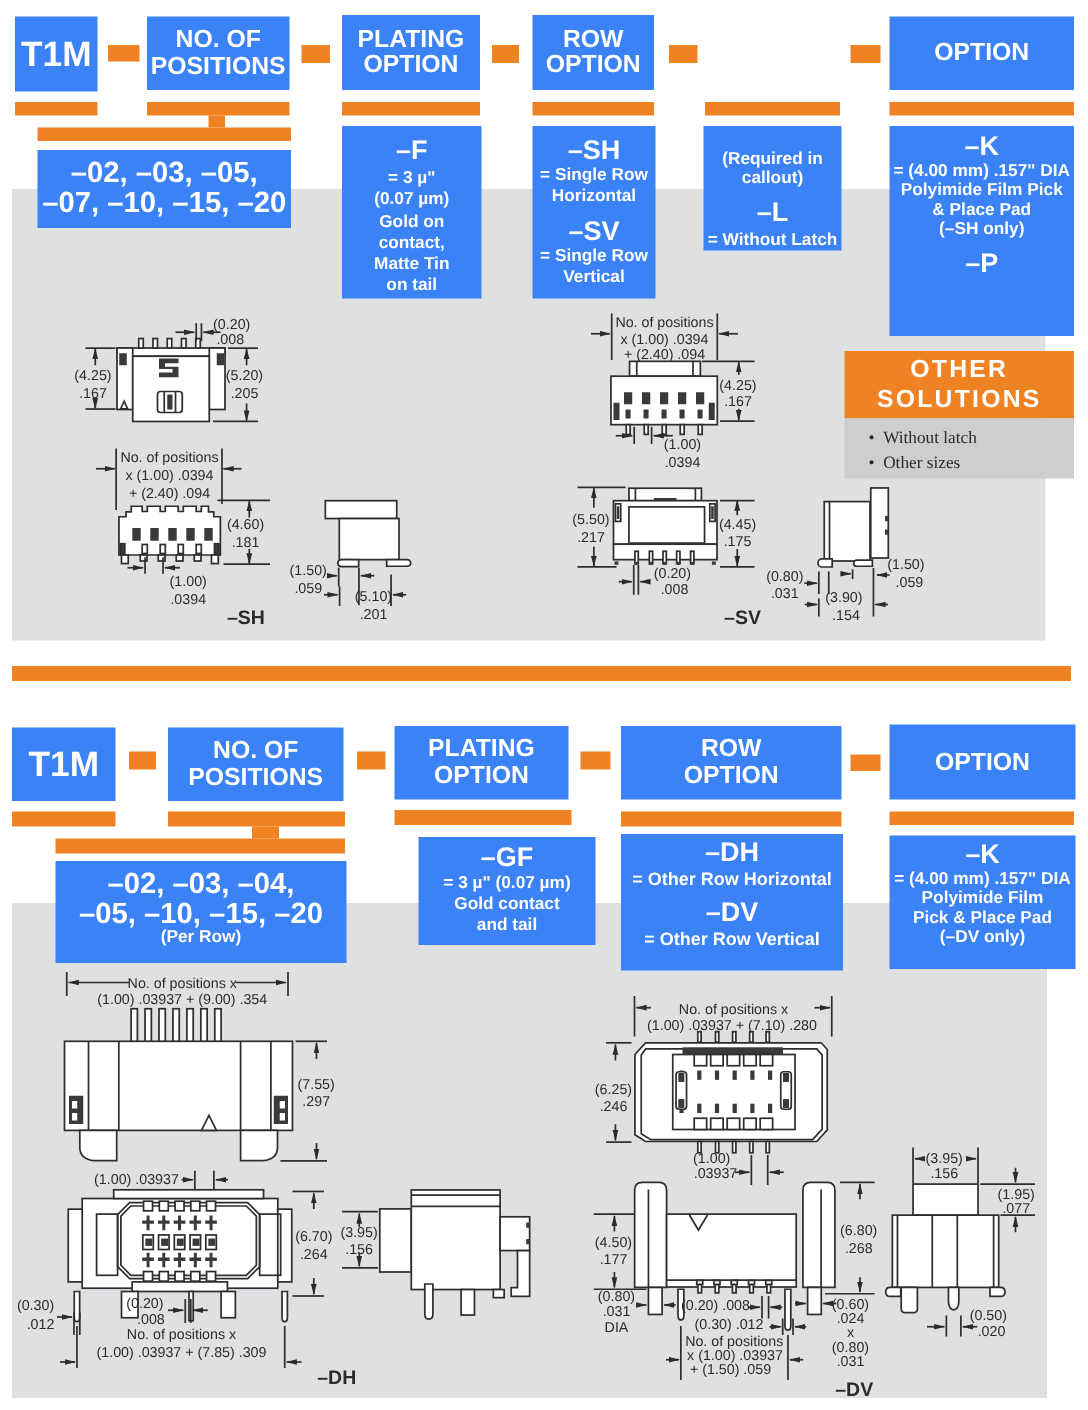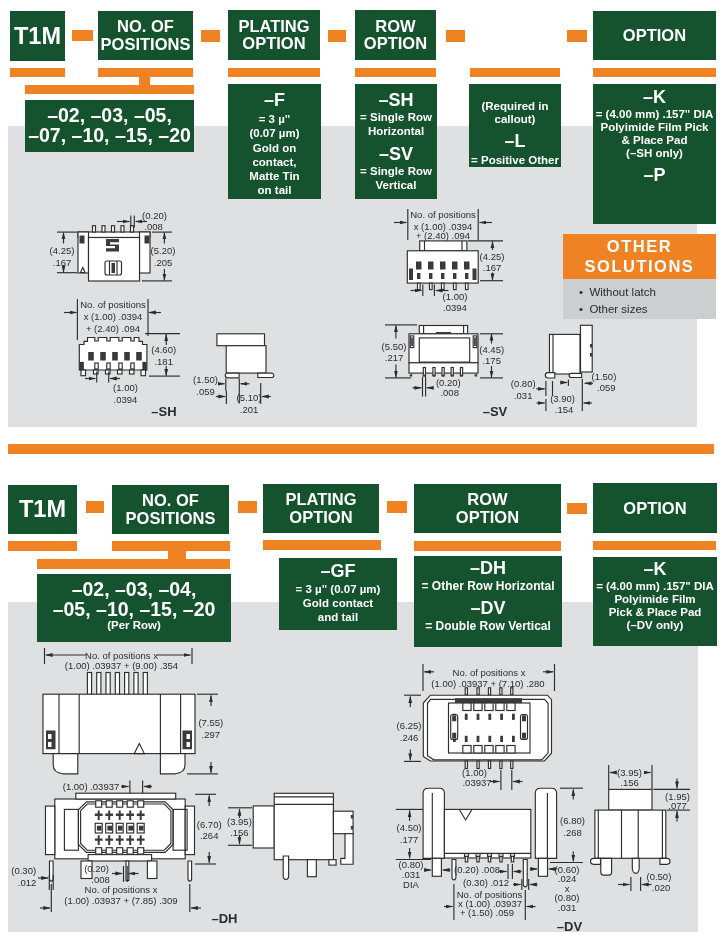--- a/index.html
+++ b/index.html
@@ -1,17 +1,17 @@
 <!DOCTYPE html>
 <html><head>
 <meta charset="utf-8">
 <style>
 html,body{margin:0;padding:0;}
 .page{position:relative;width:725px;height:940px;background:#ffffff;font-family:"Liberation Sans",sans-serif;overflow:hidden;}
-.db{position:absolute;background:#14532d;color:#fff;font-weight:bold;text-align:center;}
+.db{position:absolute;background:#3b82f6;color:#fff;font-weight:bold;text-align:center;}
 .ob{position:absolute;background:#ef8222;}
 .panel{position:absolute;background:#dfe0e2;}
 .flex{display:flex;align-items:center;justify-content:center;}
 </style>
 </head>
 <body>
 <div class="page">
 
 <div class="panel" style="left:8px;top:126px;width:689px;height:301px;"></div>
 
@@ -64,32 +64,32 @@
 <div class="db" style="left:355px;top:84px;width:82px;height:115px;">
 <div style="font-size:18px;margin-top:6px;">–SH</div>
 <div style="font-size:11.5px;line-height:13.5px;">= Single Row<br>Horizontal</div>
 <div style="font-size:18px;margin-top:6px;">–SV</div>
 <div style="font-size:11.5px;line-height:13.5px;">= Single Row<br>Vertical</div>
 </div>
 
 <div class="db" style="left:469px;top:84px;width:92px;height:83px;">
 <div style="font-size:11.5px;line-height:13px;margin-top:16px;">(Required in<br>callout)</div>
 <div style="font-size:18px;margin-top:5px;">–L</div>
-<div style="font-size:11.5px;margin-top:2px;">= Positive Other</div>
+<div style="font-size:11.5px;margin-top:2px;">= Without Latch</div>
 </div>
 
 <div class="db" style="left:593px;top:84px;width:123px;height:140px;">
 <div style="font-size:18px;margin-top:3px;">–K</div>
 <div style="font-size:11.5px;line-height:13px;">= (4.00 mm) .157" DIA<br>Polyimide Film Pick<br>&amp; Place Pad<br>(–SH only)</div>
 <div style="font-size:18px;margin-top:5px;">–P</div>
 </div>
 
 <div class="ob flex" style="left:563px;top:234px;width:153px;height:45px;color:#fff;font-weight:bold;font-size:16.5px;line-height:19.5px;letter-spacing:1.5px;text-align:center;">OTHER<br>SOLUTIONS</div>
 
-<div style="position:absolute;left:563px;top:279px;width:153px;height:40px;background:#cdced0;color:#2a2a2c;font-size:11.5px;">
+<div style="position:absolute;left:563px;top:279px;width:153px;height:40px;background:#cdced0;color:#2a2a2c;font-size:11.5px;font-family:Liberation Serif, serif;">
 <div style="margin:7px 0 0 16px;">•&nbsp;&nbsp;Without latch</div>
 <div style="margin:5px 0 0 16px;">•&nbsp;&nbsp;Other sizes</div>
 </div>
 
 <div class="ob" style="left:8px;top:443.5px;width:706px;height:10px;"></div>
 
 <div class="db flex" style="left:8px;top:485px;width:69px;height:49px;font-size:23.5px;">T1M</div>
 
 <div class="ob" style="left:86px;top:501px;width:18px;height:12px;"></div>
 
@@ -128,21 +128,21 @@
 
 <div class="db" style="left:279px;top:558px;width:118px;height:72px;">
 <div style="font-size:18px;margin-top:3px;">–GF</div>
 <div style="font-size:11.5px;line-height:14px;">= 3 µ" (0.07 µm)<br>Gold contact<br>and tail</div>
 </div>
 
 <div class="db" style="left:414px;top:556px;width:148px;height:91px;">
 <div style="font-size:18px;margin-top:2px;">–DH</div>
 <div style="font-size:12px;">= Other Row Horizontal</div>
 <div style="font-size:18px;margin-top:5px;">–DV</div>
-<div style="font-size:12px;">= Double Row Vertical</div>
+<div style="font-size:12px;">= Other Row Vertical</div>
 </div>
 
 <div class="db" style="left:593px;top:557px;width:124px;height:89px;">
 <div style="font-size:18px;margin-top:2px;">–K</div>
 <div style="font-size:11.5px;line-height:13px;">= (4.00 mm) .157" DIA<br>Polyimide Film<br>Pick &amp; Place Pad<br>(–DV only)</div>
 </div>
 
 <svg style="position:absolute;left:0;top:0;" width="725" height="940" viewBox="0 0 725 940" fill="none" stroke="none">
 <defs>
 <marker id="ar" markerWidth="7.5" markerHeight="5" refX="6.8" refY="2.5" orient="auto" markerUnits="userSpaceOnUse">

